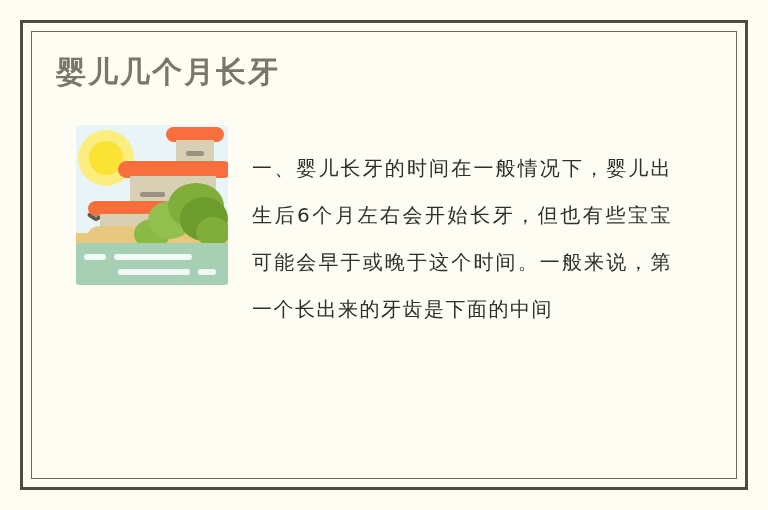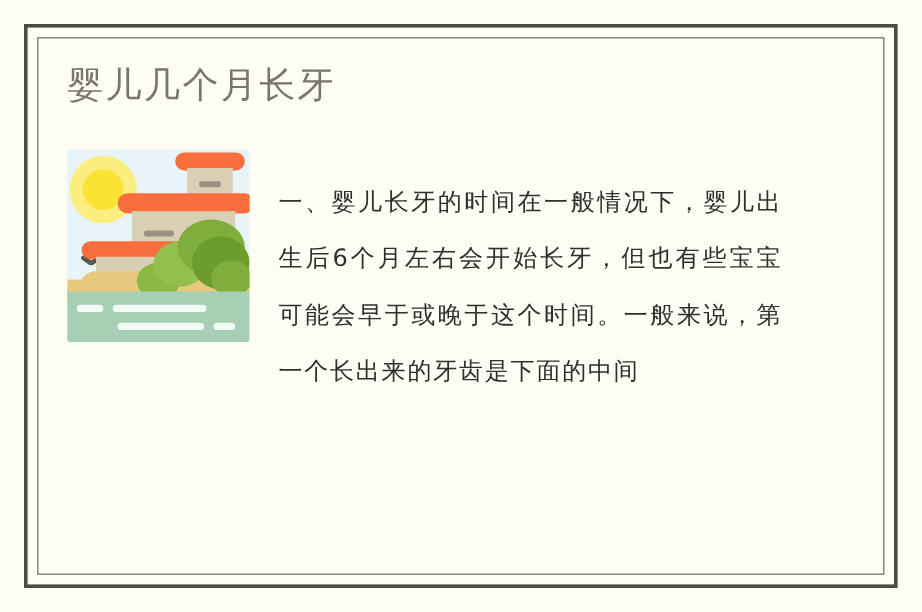--- a/index.html
+++ b/index.html
@@ -49,34 +49,35 @@
     position: absolute;
     left: 56px;
     top: 52px;
     right: 56px;
     bottom: 45px;
   }
 
   .page-title {
     font-family: "Liberation Sans", sans-serif;
     font-size: 30px;
-    font-weight: 400;
+    font-weight: 700;
     letter-spacing: 2px;
     color: #7b766c;
     margin: 0;
     padding: 0;
     line-height: 1.35;
     white-space: nowrap;
   }
 
   .body-area {
     position: relative;
     margin-top: 32px;
     display: flex;
     align-items: flex-start;
+    margin-left: 20px;
   }
 
   
   .illustration {
     position: relative;
     width: 152px;
     height: 160px;
     flex: 0 0 152px;
     background: #e9f4f8;
     overflow: hidden;

